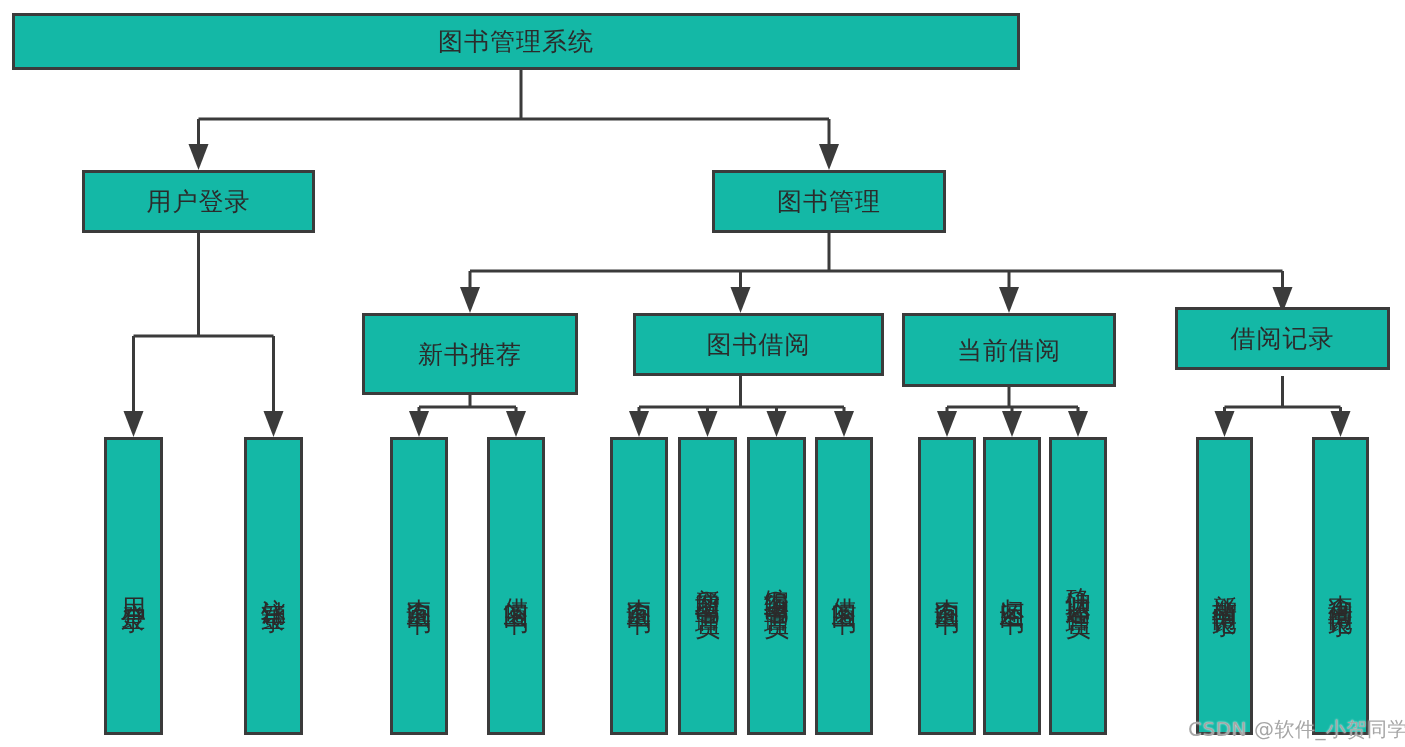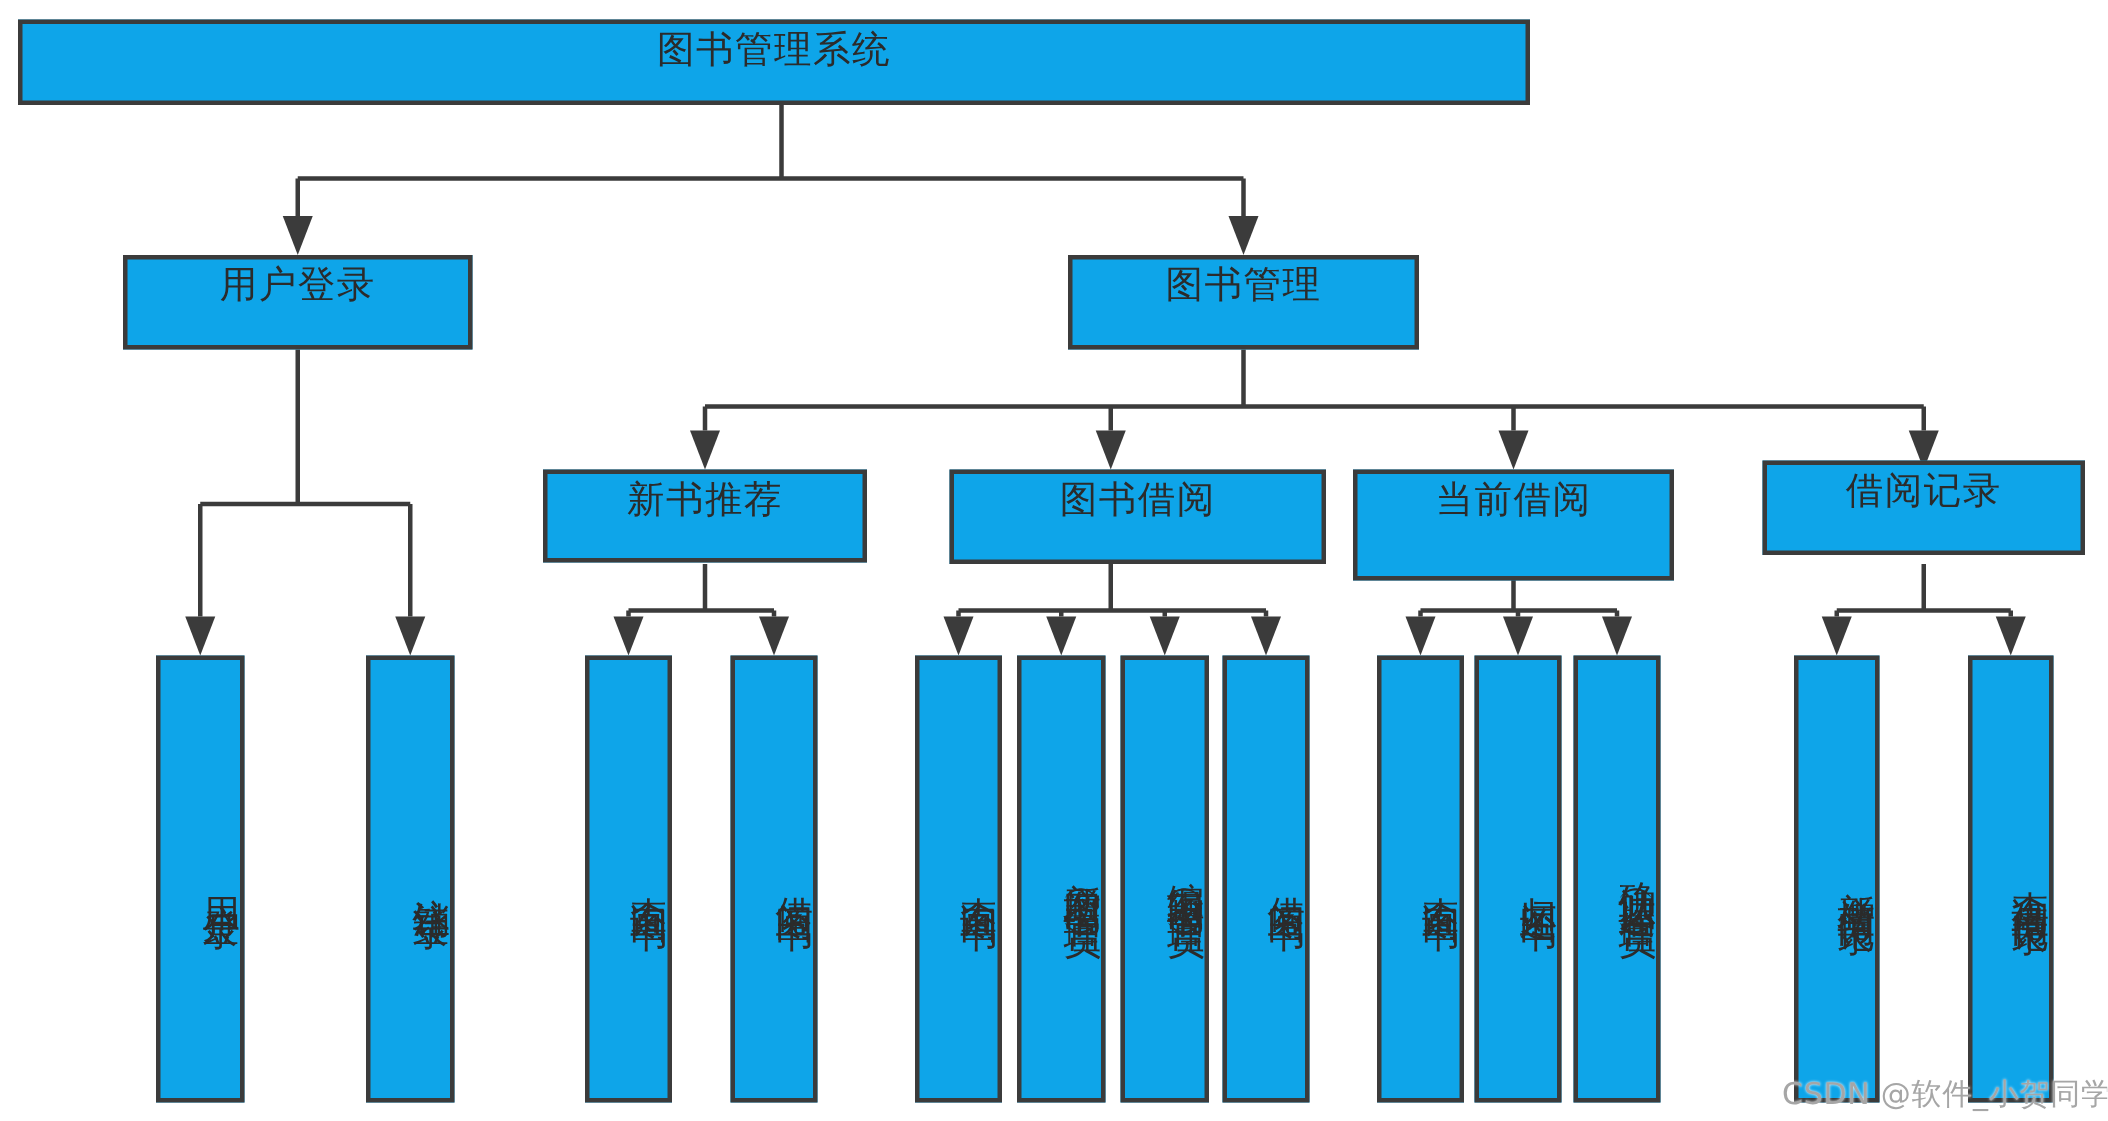--- a/index.html
+++ b/index.html
@@ -7,33 +7,33 @@
   html,body { background:#ffffff; }
   body { font-family:"DejaVu Sans","Liberation Sans",sans-serif; }
   .canvas {
     position:relative; width:1405px; height:747px; background:#ffffff;
     overflow:hidden; color:var(--text);
   }
   .connector { position:absolute; left:0; top:0; width:1405px; height:747px; z-index:1; }
   .connector path { stroke:var(--line); stroke-width:3; fill:none; }
   .connector polygon { fill:var(--line); stroke:none; }
   .node {
-    position:absolute; background:#0ea5e9; border:3px solid var(--line);
-    display:flex; justify-content:center;
+    position:absolute; background:#14b8a6; border:3px solid var(--line);
+    display:flex; align-items:center; justify-content:center;
     z-index:2; font-size:25px; color:var(--text); letter-spacing:1px;
     white-space:nowrap;
   }
   .node.vert {
     writing-mode:vertical-rl; letter-spacing:4px; font-size:25px;
     line-height:1; white-space:normal;
   }
   .root-box    { left:12px;   top:13px;  width:1008px; height:57px; }
   .lvl2-a      { left:82px;   top:170px; width:233px;  height:63px; }
   .lvl2-b      { left:712px;  top:170px; width:234px;  height:63px; }
-  .lvl3-a      { left:362px;  top:313px; width:216px;  height:62px; }
+  .lvl3-a      { left:362px;  top:313px; width:216px;  height:82px; }
   .lvl3-b      { left:633px;  top:313px; width:251px;  height:63px; }
   .lvl3-c      { left:902px;  top:313px; width:214px;  height:74px; }
   .lvl3-d      { left:1175px; top:307px; width:215px;  height:63px; }
   .leaf        { top:437px; height:298px; }
   .g1-a { left:104px;  width:59px; }
   .g1-b { left:244px;  width:59px; }
   .g2-a { left:390px;  width:58px; }
   .g2-b { left:487px;  width:58px; }
   .g3-a { left:610px;  width:58px; }
   .g3-b { left:678px;  width:59px; }

